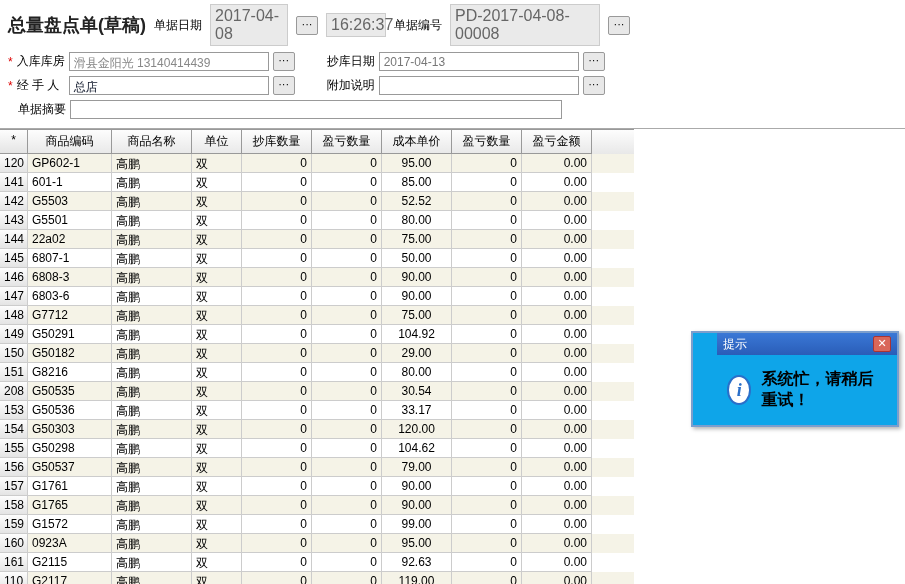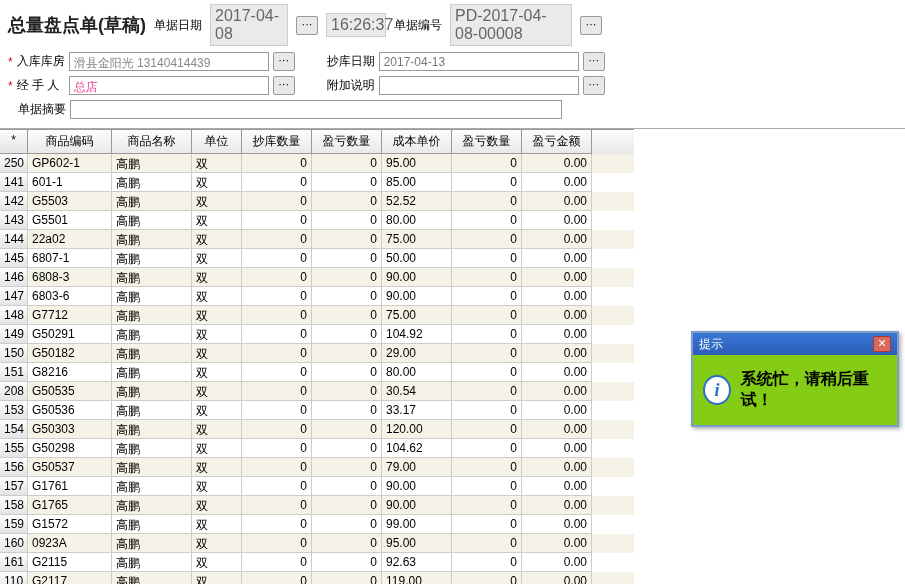--- a/index.html
+++ b/index.html
@@ -20,63 +20,63 @@
 .grid-row { display: flex; height: 19px; }
 .grid-row:nth-child(odd) { background: #f5f3e7; }
 .grid-row:nth-child(even) { background: #fff; }
 .grid-row .gc { border-right: 1px solid #ccc; border-bottom: 1px solid #ccc; padding: 2px 4px; font-size: 12px; overflow: hidden; white-space: nowrap; }
 .rn { width: 28px; text-align: center; background: linear-gradient(#fdfdfd,#e4e4e4); border-right:1px solid #999; border-bottom:1px solid #999; font-size:11px; }
 .c-code { width: 84px; }
 .c-name { width: 80px; }
 .c-unit { width: 50px; }
 .c-cq { width: 70px; text-align: right; }
 .c-aq { width: 70px; text-align: right; }
-.c-cost { width: 70px; text-align: left; }
+.c-cost { width: 70px; text-align: center; }
 .c-pq { width: 70px; text-align: right; }
 .c-pa { width: 70px; text-align: right; }
 .grid-head .rn { font-weight: normal; }
 
-.modal { position: absolute; top: 331px; left: 691px; width: 208px; border: 2px solid #7b9ecd; background: #84cc16; box-shadow: 2px 2px 4px rgba(0,0,0,0.3); }
+.modal { position: absolute; top: 331px; left: 691px; width: 208px; border: 2px solid #7b9ecd; background: #0ea5e9; box-shadow: 2px 2px 4px rgba(0,0,0,0.3); padding-left: 24px; }
 .modal-titlebar { background: linear-gradient(#3a78d6,#2a5db8); color: #fff; padding: 3px 6px; font-size: 12px; display: flex; justify-content: space-between; align-items: center; height: 22px; }
 .close-btn { width: 18px; height: 16px; background: #d9675a; border: 1px solid #a33; color: #fff; font-size: 11px; text-align: center; line-height: 13px; cursor: pointer; border-radius: 2px; }
 .modal-body { padding: 14px 10px; display: flex; align-items: center; gap: 10px; }
 .info-icon { width: 30px; height: 30px; border-radius: 50%; background: #fff; border: 2px solid #2a6fc9; display: flex; align-items: center; justify-content: center; }
 .info-icon span { color: #2a6fc9; font-weight: bold; font-size: 18px; font-family: "Times New Roman", serif; font-style: italic; }
 .modal-msg { font-size: 16px; font-weight: bold; }
 .modal-footer { text-align: center; padding: 6px 0 12px; }
 .ok-btn { background: #ece9d8; border: 1px solid #666; box-shadow: inset 1px 1px #fff, inset -1px -1px #888; padding: 2px 20px; font-size: 12px; cursor: pointer; }
 </style>
 </head>
 <body>
 
 <div class="header-section">
   <div class="title-row">
     <span class="page-title">总量盘点单(草稿)</span>
     <span class="field-label">单据日期</span>
     <span class="field-input" style="width:78px">2017-04-08</span>
     <span class="dots-btn">···</span>
     <span class="field-input" style="width:60px">16:26:37</span>
     <span class="field-label">单据编号</span>
-    <span class="field-input" style="width:122px">PD-2017-04-08-00008</span>
+    <span class="field-input" style="width:150px">PD-2017-04-08-00008</span>
     <span class="dots-btn">···</span>
   </div>
   <div class="row">
     <span class="req">*</span>
     <span class="field-label" style="width:48px">入库库房</span>
     <span class="wide-input">滑县金阳光 13140414439</span>
     <span class="dots-btn">···</span>
     <span style="width:24px"></span>
     <span class="field-label">抄库日期</span>
     <span class="wide-input" style="color:#777">2017-04-13</span>
     <span class="dots-btn">···</span>
   </div>
   <div class="row">
     <span class="req">*</span>
     <span class="field-label" style="width:48px">经 手 人</span>
-    <span class="wide-input" style="color:#ec4899">总店</span>
+    <span class="wide-input" style="color:#0f172a">总店</span>
     <span class="dots-btn">···</span>
     <span style="width:24px"></span>
     <span class="field-label">附加说明</span>
     <span class="wide-input"></span>
     <span class="dots-btn">···</span>
   </div>
   <div class="row">
     <span style="width:6px"></span>
     <span class="field-label" style="width:48px">单据摘要</span>
     <span class="wide-input" style="width:492px"></span>
@@ -90,21 +90,21 @@
     <div class="gh c-name">商品名称</div>
     <div class="gh c-unit">单位</div>
     <div class="gh c-cq">抄库数量</div>
     <div class="gh c-aq">盈亏数量</div>
     <div class="gh c-cost">成本单价</div>
     <div class="gh c-pq">盈亏数量</div>
     <div class="gh c-pa">盈亏金额</div>
   </div>
   <div class="grid-body" id="grid-body">
       <div class="grid-row">
-        <div class="gc rn">250</div>
+        <div class="gc rn">120</div>
         <div class="gc c-code">GP602-1</div>
         <div class="gc c-name">高鹏</div>
         <div class="gc c-unit">双</div>
         <div class="gc c-cq">0</div>
         <div class="gc c-aq">0</div>
         <div class="gc c-cost">95.00</div>
         <div class="gc c-pq">0</div>
         <div class="gc c-pa">0.00</div>
       </div>
       <div class="grid-row">

